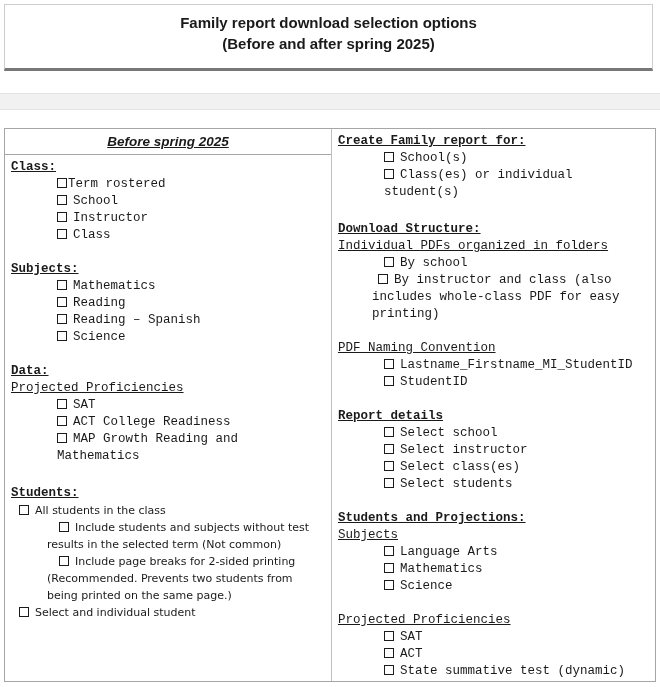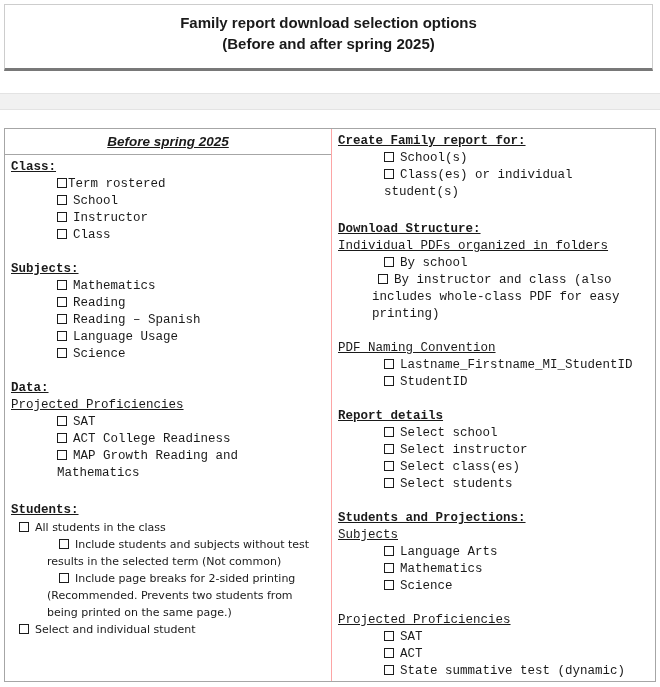--- a/index.html
+++ b/index.html
@@ -83,21 +83,20 @@
         <div class="item"><span class="cb"></span><span>School</span></div>
         <div class="item"><span class="cb"></span><span>Instructor</span></div>
         <div class="item"><span class="cb"></span><span>Class</span></div>
       </div>
 
       <div class="sec">
         <div class="sec-h"><span>Subjects:</span></div>
         <div class="item"><span class="cb"></span><span>Mathematics</span></div>
         <div class="item"><span class="cb"></span><span>Reading</span></div>
         <div class="item"><span class="cb"></span><span>Reading – Spanish</span></div>
-        <div class="item"><span class="cb"></span><span>Language Usage</span></div>
         <div class="item"><span class="cb"></span><span>Science</span></div>
       </div>
 
       <div class="sec gap20">
         <div class="sec-h"><span>Data:</span></div>
         <div class="sec-sub"><span>Projected Proficiencies</span></div>
         <div class="item"><span class="cb"></span><span>SAT</span></div>
         <div class="item"><span class="cb"></span><span>ACT College Readiness</span></div>
         <div class="item"><span class="cb"></span><span>MAP Growth Reading and Mathematics</span></div>
       </div>

